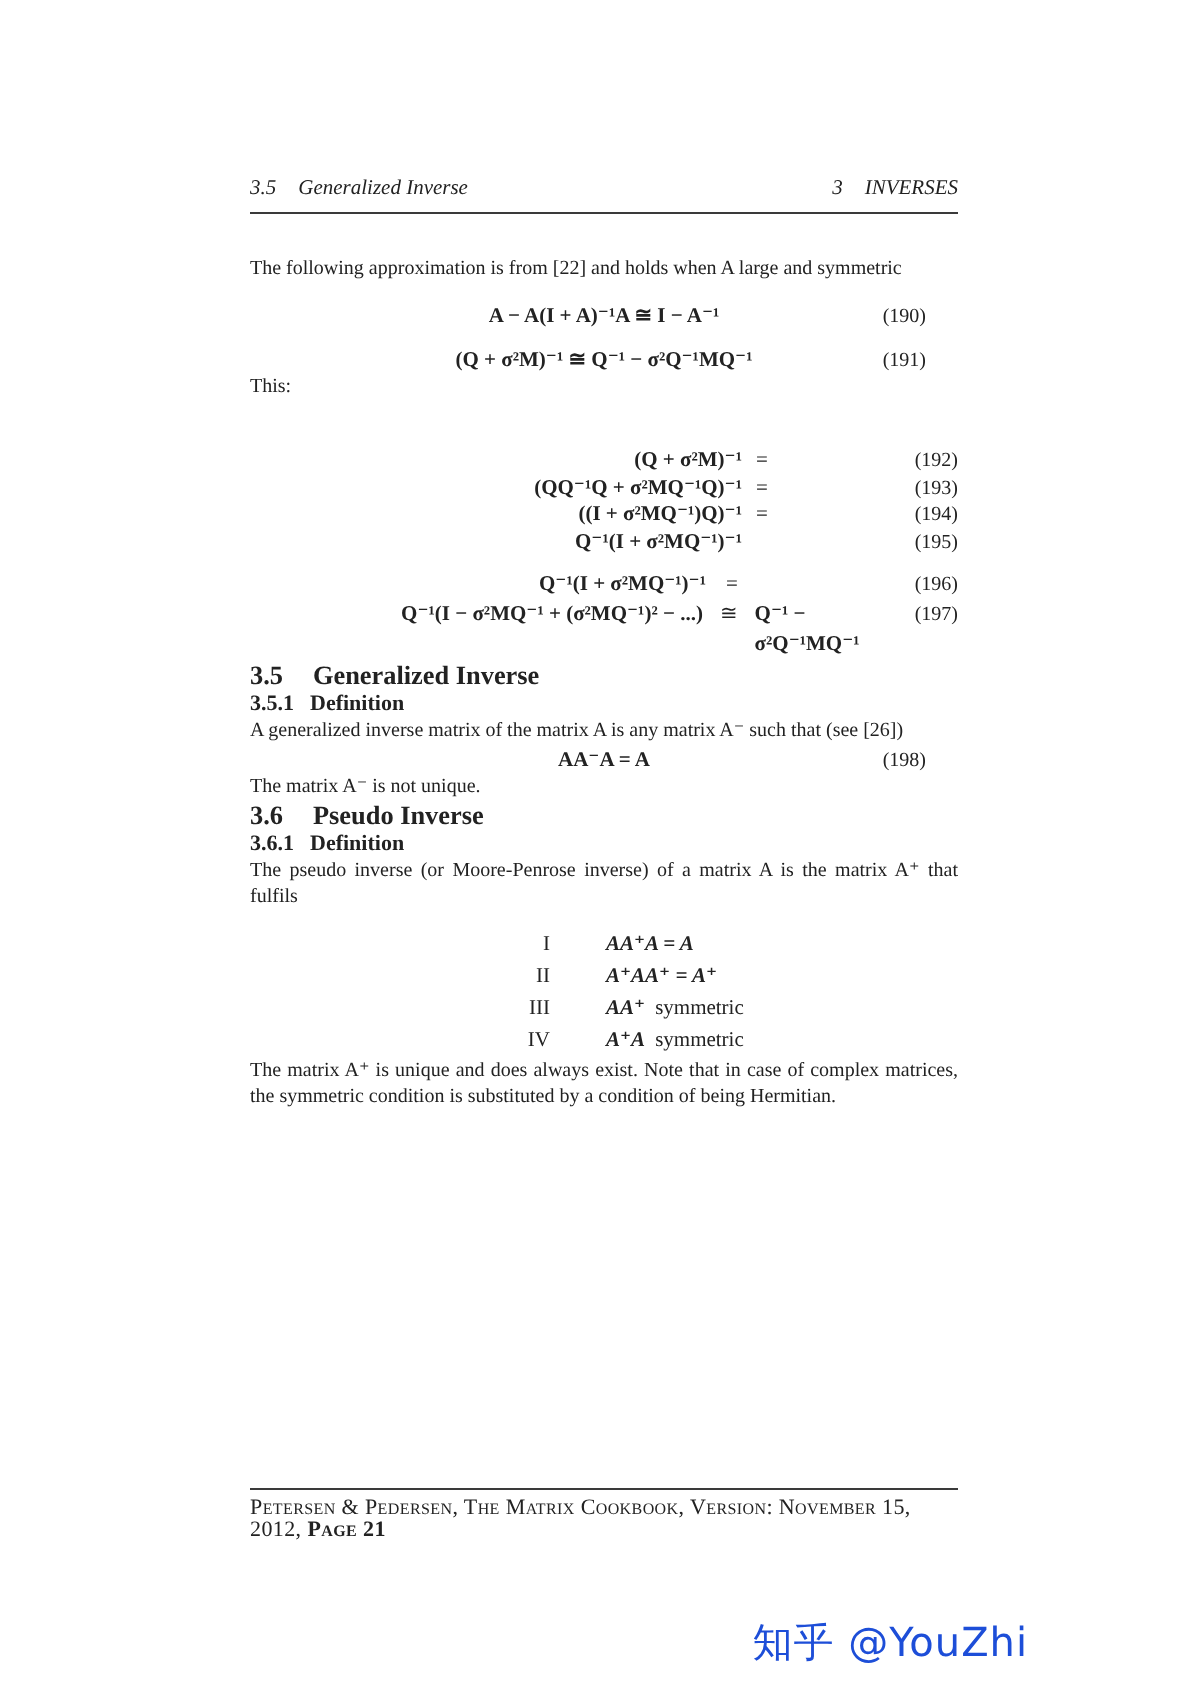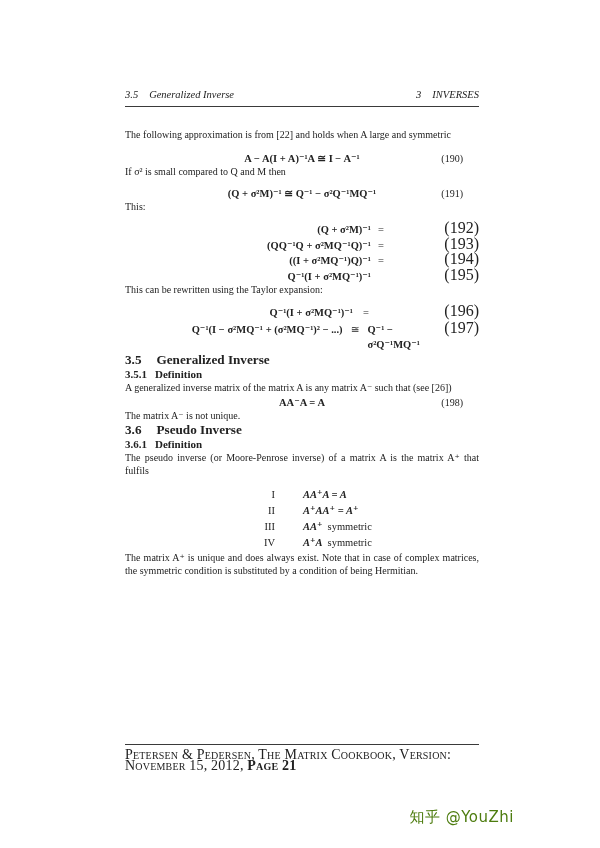--- a/index.html
+++ b/index.html
@@ -22,66 +22,66 @@
   p.first-line { margin-top:21px; }
 
   .eq-row { position:relative; font-size:10.5px; line-height:13px; }
   .eq-expr { width:100%; text-align:center; font-weight:700; }
   .eq-num { position:absolute; right:16px; top:0; font-weight:400; font-size:10px; }
 
   .align-block { font-size:10.5px; }
   .align-row { display:flex; align-items:baseline; line-height:13.5px; }
   .p-lhs { width:246px; text-align:right; font-weight:700; }
   .p-rel { width:20px; text-align:center; }
-  .p-num, .t-num { margin-left:auto; font-weight:400; font-size:16px; }
+  .p-num, .t-num { margin-left:auto; font-weight:400; font-size:10px; }
   .t-row { line-height:15px; }
   .t-lhs { width:228px; text-align:right; font-weight:700; }
   .t-rel { width:26px; text-align:center; }
   .t-rhs { font-weight:700; }
 
   h2.sec { font-size:13.2px; font-weight:700; margin:0; line-height:16px; }
   h2.sec .num { margin-right:15px; }
   h3.subsec { font-size:11px; font-weight:700; margin:0; line-height:13px; }
   h3.subsec .num { margin-right:8px; }
 
   .cond-row { display:flex; align-items:baseline; font-size:10.5px; line-height:16px; }
   .c-label { width:150px; text-align:right; }
   .c-expr { margin-left:28px; font-weight:700;font-style:italic; }
   .c-note { margin-left:5px; }
 
   .m-eq190 { margin-top:11px; }
   .m-p2    { margin-top:10px; }
   .m-eq191 { margin-top:9px; }
   .m-proof { margin-top:9px; }
-  .m-proofblock { margin-top:8px; }
+  .m-proofblock { margin-top:24px; }
   .m-p3    { margin-top:13px; }
   .m-taylor { margin-top:7px; }
   .m-h35   { margin-top:15px; }
   .m-h351  { margin-top:7px; }
   .m-p4    { margin-top:4px; }
   .m-eq198 { margin-top:2px; }
   .m-p5    { margin-top:3px; }
   .m-h36   { margin-top:12px; }
   .m-h361  { margin-top:7px; }
   .m-p6    { margin-top:4px; }
   .m-conds { margin-top:10px; }
   .m-p7    { margin-top:6px; }
 
   .footer {
     position:absolute; left:125px; top:744px; width:354px;
     border-top:1px solid #3a3a3a; padding-top:4px;
-    font-variant:small-caps; font-size:14px; letter-spacing:0.2px;
+    font-variant:small-caps; font-size:11px; letter-spacing:0.2px;
     line-height:11px;
   }
   .footer b { font-weight:700; }
 
   .watermark {
     position:absolute; right:28px; top:808px;
     font-family:"DejaVu Sans","Liberation Sans",sans-serif;
-    font-size:15px; color:#4d7c0f; letter-spacing:0.5px;
+    font-size:20px; color:#1d4ed8; letter-spacing:0.5px;
   }
 </style>
 </head>
 <body>
 
 <div class="page">
   <div class="content">
 
     <div class="docheader">
       <span class="hd-left">
@@ -92,21 +92,20 @@
       </span>
     </div>
 
     <p class="body first-line">The following approximation is from [22] and holds when A large and symmetric</p>
 
     <div class="eq-row m-eq190">
       <div class="eq-expr">A − A(I + A)⁻¹A ≅ I − A⁻¹</div>
       <div class="eq-num">(190)</div>
     </div>
 
-    <p class="body m-p2">If σ² is small compared to Q and M then</p>
 
     <div class="eq-row m-eq191">
       <div class="eq-expr">(Q + σ²M)⁻¹ ≅ Q⁻¹ − σ²Q⁻¹MQ⁻¹</div>
       <div class="eq-num">(191)</div>
     </div>
 
     <p class="body m-proof">This:</p>
 
     <div class="align-block m-proofblock">
       <div class="align-row">
@@ -124,21 +123,20 @@
         <span class="p-rel">=</span>
         <span class="p-num">(194)</span>
       </div>
       <div class="align-row">
         <span class="p-lhs">Q⁻¹(I + σ²MQ⁻¹)⁻¹</span>
         <span class="p-rel"></span>
         <span class="p-num">(195)</span>
       </div>
     </div>
 
-    <p class="body m-p3">This can be rewritten using the Taylor expansion:</p>
 
     <div class="align-block m-taylor">
       <div class="align-row t-row">
         <span class="t-lhs">Q⁻¹(I + σ²MQ⁻¹)⁻¹</span>
         <span class="t-rel">=</span>
         <span class="t-rhs"></span>
         <span class="t-num">(196)</span>
       </div>
       <div class="align-row t-row">
         <span class="t-lhs">Q⁻¹(I − σ²MQ⁻¹ + (σ²MQ⁻¹)² − ...)</span>

